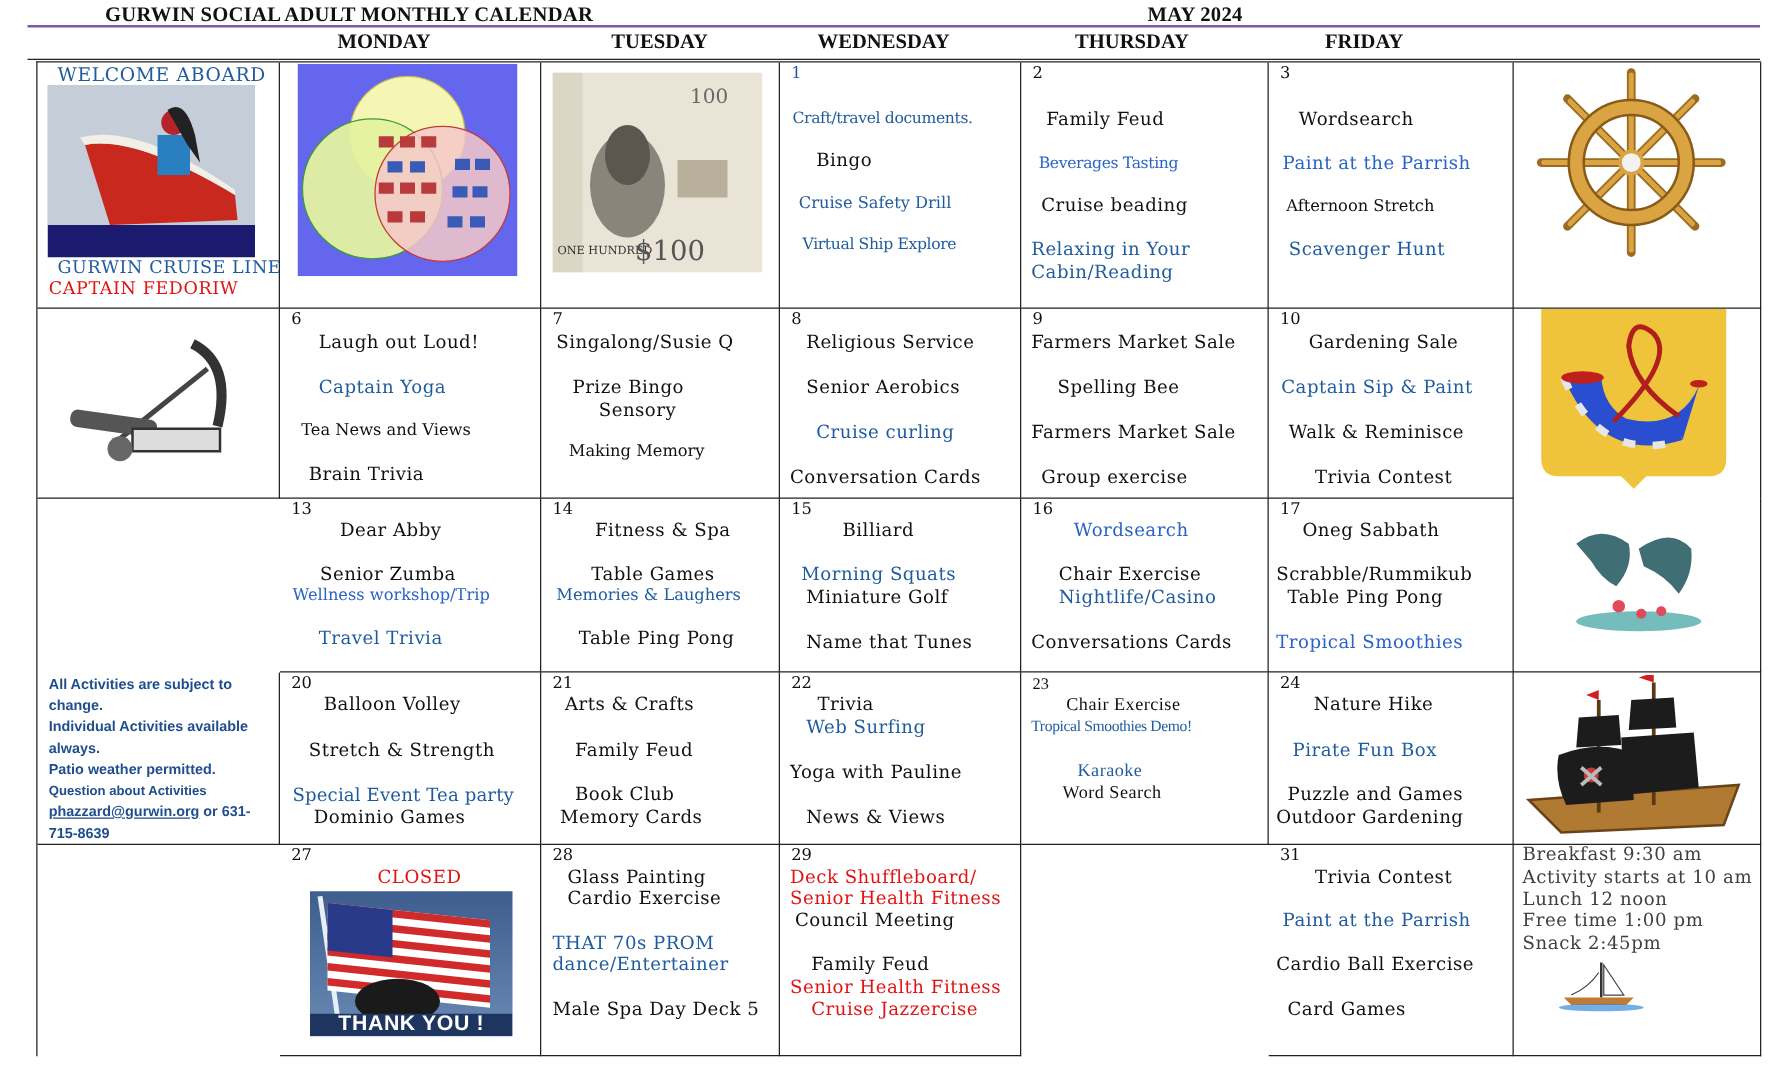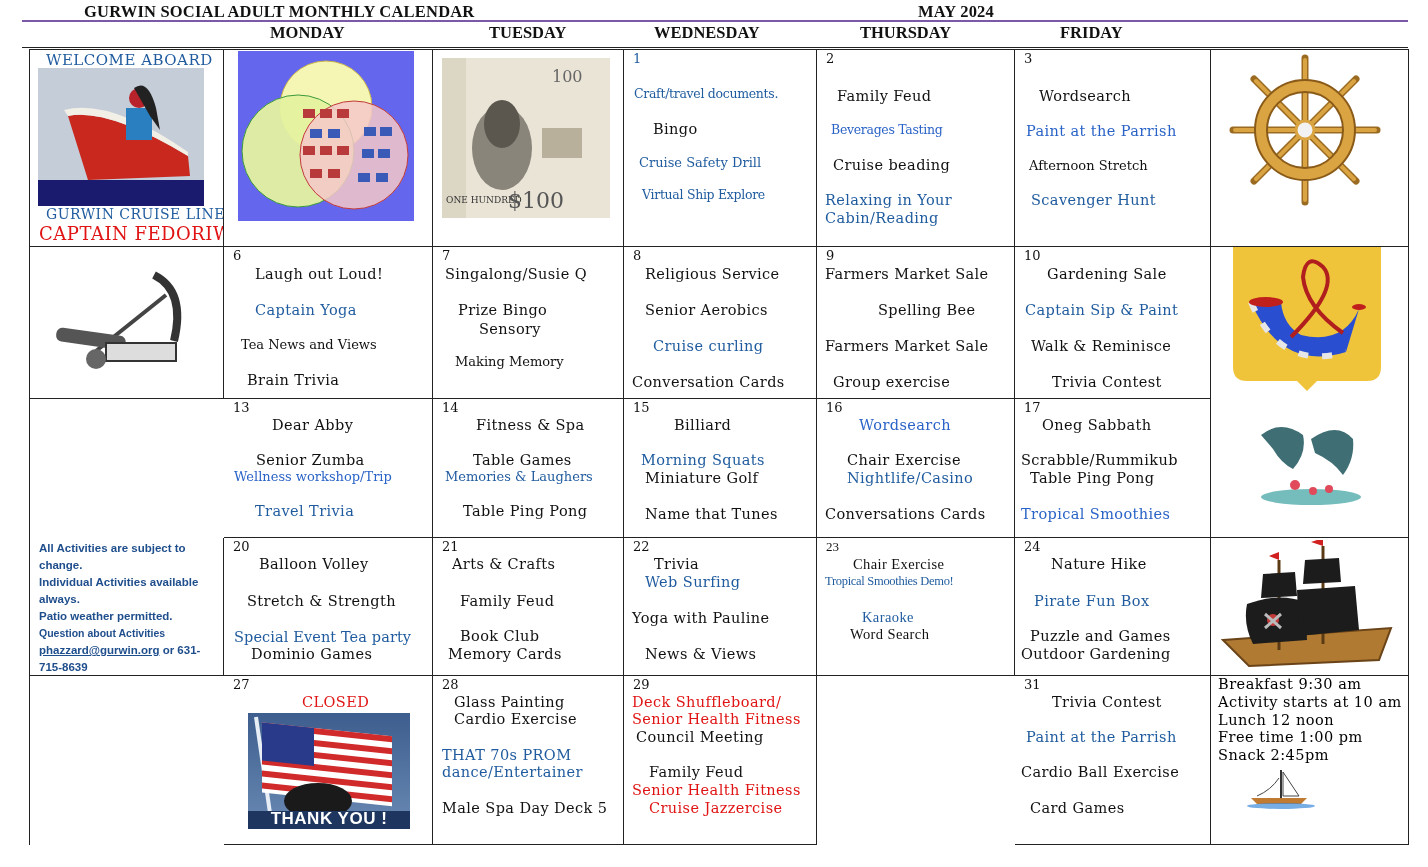--- a/index.html
+++ b/index.html
@@ -20,21 +20,21 @@
   .blue { color: #1f5b9e; }
   .bblue { color: #2a63c7; }
   .red { color: #e01414; }
   .sm { font-size: 13px; letter-spacing: 0; }
   .xs { font-size: 12.5px; letter-spacing: -0.3px; }
 
   .welcome { position: absolute; left: 16px; width: 100%; text-align: left; font-size: 15px; letter-spacing: 0.5px; }
   .ship-art { position: absolute; left: 8px; top: 18px; width: 166px; height: 138px; background: #c4cdd8; overflow: hidden; }
   .notes { position: absolute; left: 9px; top: 2px; font-family: "Liberation Sans", sans-serif; font-weight: bold; font-size: 11.5px; line-height: 17px; color: #1f4e8c; }
   .notes a { color: #1f4e8c; text-decoration: underline; }
-  .sched { position: absolute; left: 7px; top: 0; font-size: 14.5px; line-height: 17.8px; letter-spacing: 0.5px; color: #000000; }
+  .sched { position: absolute; left: 7px; top: 0; font-size: 14.5px; line-height: 17.8px; letter-spacing: 0.5px; color: #404040; }
 </style>
 </head>
 <body>
 
 <div class="title main">GURWIN  SOCIAL ADULT MONTHLY CALENDAR</div>
 <div class="title month">MAY 2024</div>
 <div class="purple-rule"></div>
 <div class="dayhdr" style="left:270px">MONDAY</div>
 <div class="dayhdr" style="left:489px">TUESDAY</div>
 <div class="dayhdr" style="left:654px">WEDNESDAY</div>
@@ -51,21 +51,21 @@
         <rect x="0" y="0" width="166" height="138" fill="#c4cdd8"></rect>
         <rect x="0" y="112" width="166" height="26" fill="#1a1a6e"></rect>
         <path d="M30 48 Q70 40 150 88 L152 108 L50 112 Q40 80 30 48 Z" fill="#c8281e"></path>
         <path d="M30 48 Q70 40 150 88 L150 84 Q72 30 26 42 Z" fill="#f2efe6"></path>
         <rect x="88" y="40" width="26" height="32" fill="#2a7fc0"></rect>
         <circle cx="101" cy="30" r="10" fill="#b8222a"></circle>
         <path d="M96 20 Q110 10 118 40 L122 62 L112 48 Z" fill="#222"></path>
       </svg>
     </div>
     <div class="welcome blue" style="top:156px;font-size:14px;">GURWIN CRUISE LINE</div>
-    <div class="welcome red" style="top:173px;font-size:18px;text-align:left;left:9px;">CAPTAIN FEDORIW</div>
+    <div class="welcome red" style="top:173px;font-size:14px;text-align:left;left:9px;">CAPTAIN FEDORIW</div>
   </div>
 
   <div class="cell" style="left:194px;top:0;width:209px;height:197px;">
     <svg style="position:absolute;left:14px;top:1px;" width="176" height="170" viewBox="0 0 176 170">
       <rect width="176" height="170" fill="#6466ee"></rect>
       <circle cx="88" cy="56" r="46" fill="#f6f6b4" stroke="#c9b44a"></circle>
       <circle cx="60" cy="100" r="56" fill="#e4f2a0" fill-opacity="0.95" stroke="#3b9a3b"></circle>
       <circle cx="116" cy="104" r="54" fill="#f4c8c8" fill-opacity="0.85" stroke="#c23a3a"></circle>
       <g fill="#b83a3a">
           <rect x="65" y="58" width="12" height="9"></rect>
@@ -178,21 +178,21 @@
     <div class="num">8</div>
     <div class="act" style="left:21px;top:18px;">Religious Service</div>
     <div class="act" style="left:21px;top:54px;">Senior Aerobics</div>
     <div class="act blue" style="left:29px;top:90px;">Cruise curling</div>
     <div class="act" style="left:8px;top:126px;">Conversation Cards</div>
   </div>
 
   <div class="cell" style="left:787px;top:197px;width:198px;height:152px;">
     <div class="num">9</div>
     <div class="act" style="left:8px;top:18px;">Farmers Market Sale</div>
-    <div class="act" style="left:29px;top:54px;margin-left:32px;">Spelling Bee</div>
+    <div class="act" style="left:29px;top:54px;">Spelling Bee</div>
     <div class="act" style="left:8px;top:90px;">Farmers Market Sale</div>
     <div class="act" style="left:16px;top:126px;">Group exercise</div>
   </div>
 
   <div class="cell" style="left:985px;top:197px;width:196px;height:152px;">
     <div class="num">10</div>
     <div class="act" style="left:32px;top:18px;">Gardening Sale</div>
     <div class="act blue" style="left:10px;top:54px;">Captain Sip &amp; Paint</div>
     <div class="act" style="left:16px;top:90px;">Walk &amp; Reminisce</div>
     <div class="act" style="left:37px;top:126px;">Trivia Contest</div>

